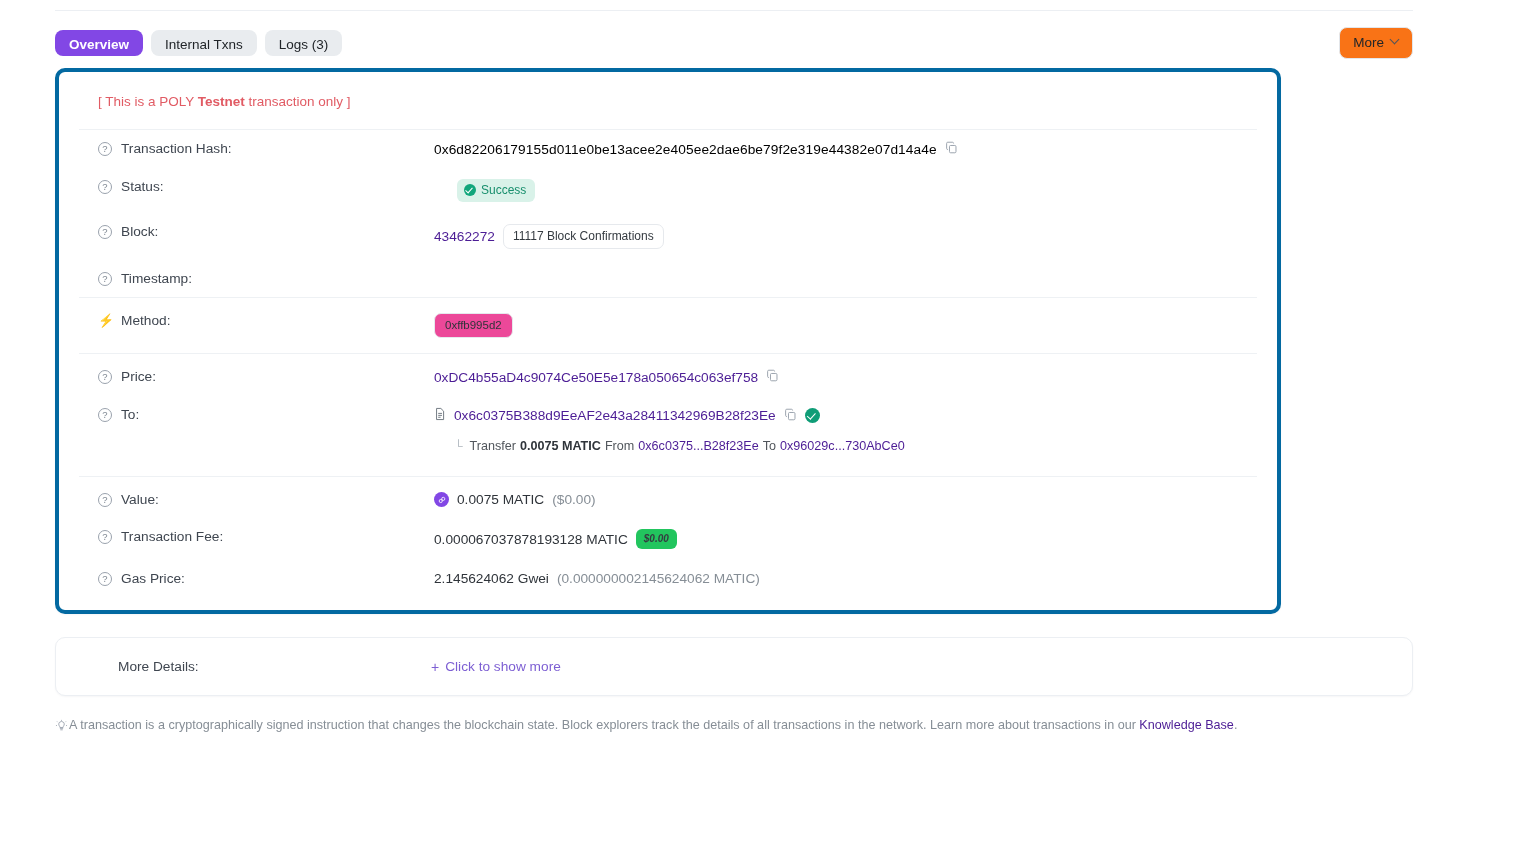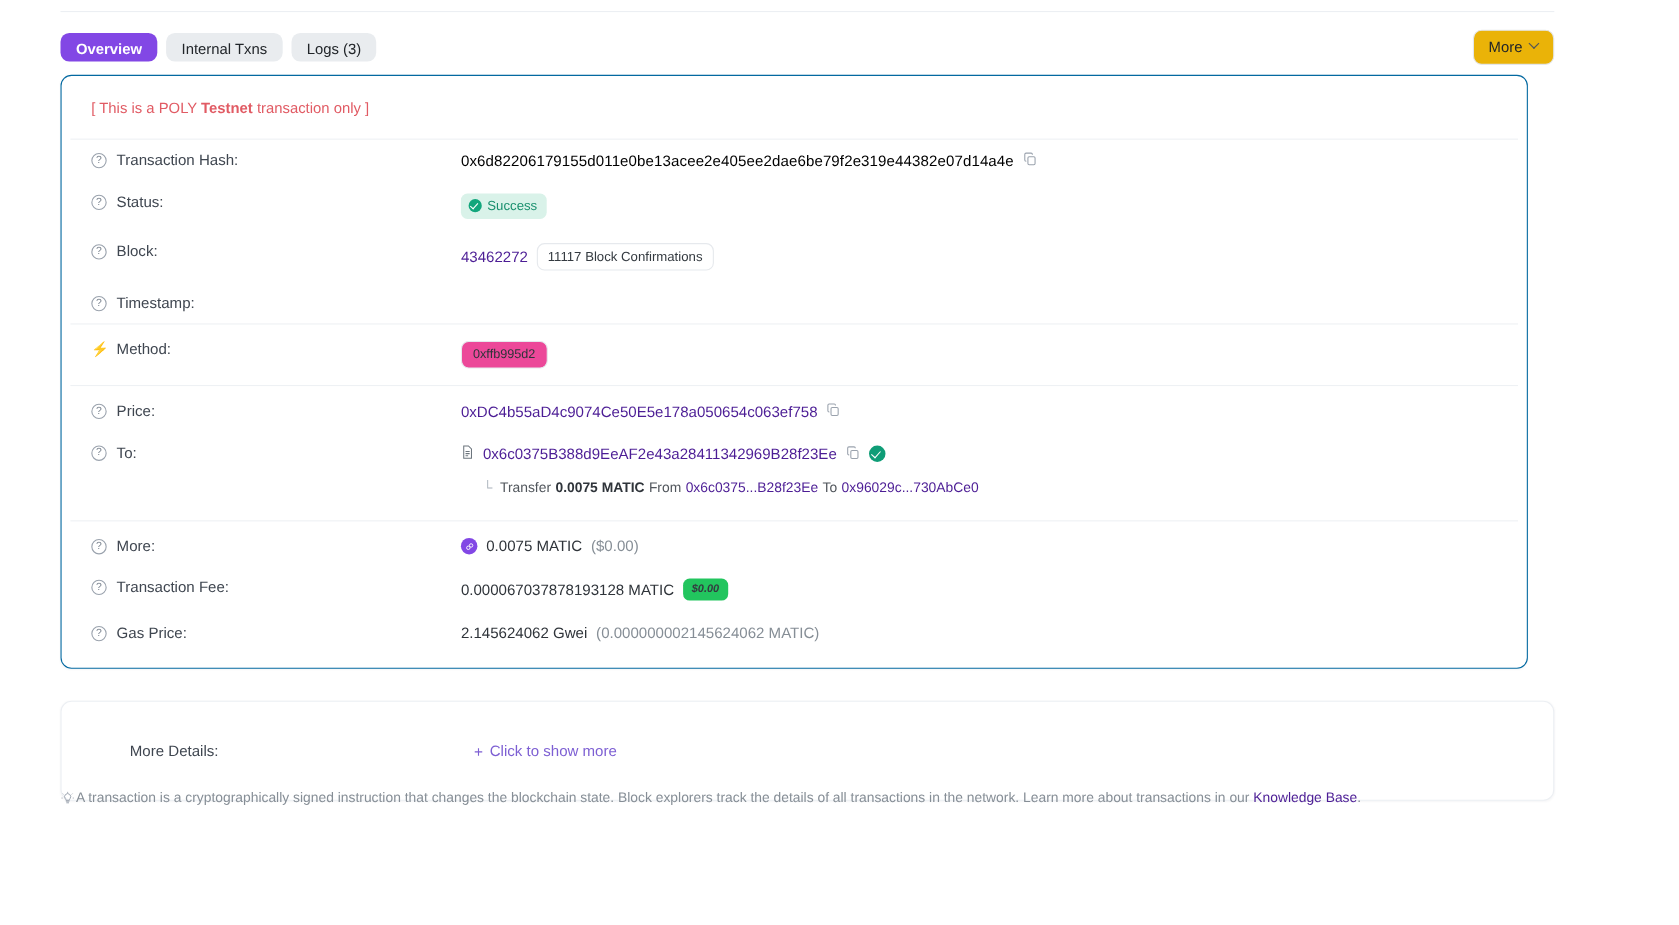--- a/index.html
+++ b/index.html
@@ -43,45 +43,45 @@
   .tab.active {
     background: #8247e5;
     color: #ffffff;
     font-weight: bold;
   }
   .more-btn {
     margin-left: auto;
     display: flex; align-items: center; gap: 7px;
     font-size: 13.5px;
     color: #212529;
-    background: #eab308;
+    background: #f97316;
     border: 1px solid #e3e6ea;
     border-radius: 8px;
     padding: 7px 12px 8px 13px;
     cursor: pointer;
     font-family: "Liberation Sans", sans-serif;
   }
   .chev { display: inline-block; width: 9px; height: 9px; position: relative; top: -2px; }
   .chev::before {
     content: ""; position: absolute; left: 0; top: 0;
     width: 6px; height: 6px;
     border-right: 1.4px solid #51555a;
     border-bottom: 1.4px solid #51555a;
     transform: rotate(45deg);
   }
 
   
   .card {
     position: absolute;
-    left: 55px; top: 68px; width: 1334px;
+    left: 55px; top: 68px; width: 1226px;
     background: #ffffff;
-    border: 1px solid #0369a1;
+    border: 4px solid #0369a1;
     border-radius: 10px;
     box-shadow: 0 1px 2px rgba(16,24,40,0.04);
-    padding: 0 8px;
+    padding: 0 20px;
   }
   .testnet {
     font-size: 13.5px;
     color: #e15b64;
     padding: 22px 0 20px 19px;
   }
   .testnet b { font-weight: bold; color: #e15b64; }
 
   .divider { border-top: 1px solid #eef1f4; margin: 0 0 0 0; }
 
@@ -132,20 +132,21 @@
 
   
   .badge-success {
     display: inline-flex; align-items: center; gap: 5px;
     background: #d9f2e9;
     color: #188f6d;
     border-radius: 6px;
     font-size: 12px;
     padding: 4px 9px 5px 7px;
     font-weight: normal;
+    margin-left: 23px;
   }
   .check-circle {
     width: 12px; height: 12px; border-radius: 50%;
     background: #12a67c; position: relative; flex: 0 0 12px;
   }
   .check-circle::after {
     content: ""; position: absolute;
     left: 3.4px; top: 2.2px;
     width: 3px; height: 6px;
     border-right: 1.6px solid #ffffff;
@@ -222,21 +223,21 @@
   .doc-ico { flex: 0 0 12px; }
 
   
   .card2 {
     position: absolute;
     left: 55px; top: 637px; width: 1358px;
     background: #ffffff;
     border: 1px solid #eceff3;
     border-radius: 10px;
     box-shadow: 0 1px 2px rgba(16,24,40,0.04);
-    padding: 16px 20px;
+    padding: 0 20px;
   }
   .card2 .row { padding: 21px 0; }
   .show-more { color: #7d5fd3; display: inline-flex; align-items: center; gap: 6px; cursor: pointer; }
   .plus { font-size: 14px; line-height: 1; }
 
   
   .footer {
     position: absolute;
     left: 55px; top: 718px; width: 1400px;
     font-size: 12.6px;
@@ -380,21 +381,21 @@
           <a class="link">0x96029c...730AbCe0</a>
         </div>
       </div>
     </div>
 
     <div class="divider" style="margin-top:12px;"></div>
 
     <div class="row" style="padding-top:15px;">
       <div class="label">
         <span class="qmark">?</span>
-        <span>More:</span>
+        <span>Value:</span>
       </div>
       <div class="value">
         <span class="token-ico">
           <svg width="10" height="10" viewBox="0 0 16 16" fill="none" stroke="#ffffff" stroke-width="1.3">
             <circle cx="6" cy="9.6" r="2.5"></circle>
               <circle cx="10" cy="6.2" r="2.5"></circle>
           </svg>
         </span>
         <span>0.0075 MATIC</span>
         <span class="muted">($0.00)</span>

